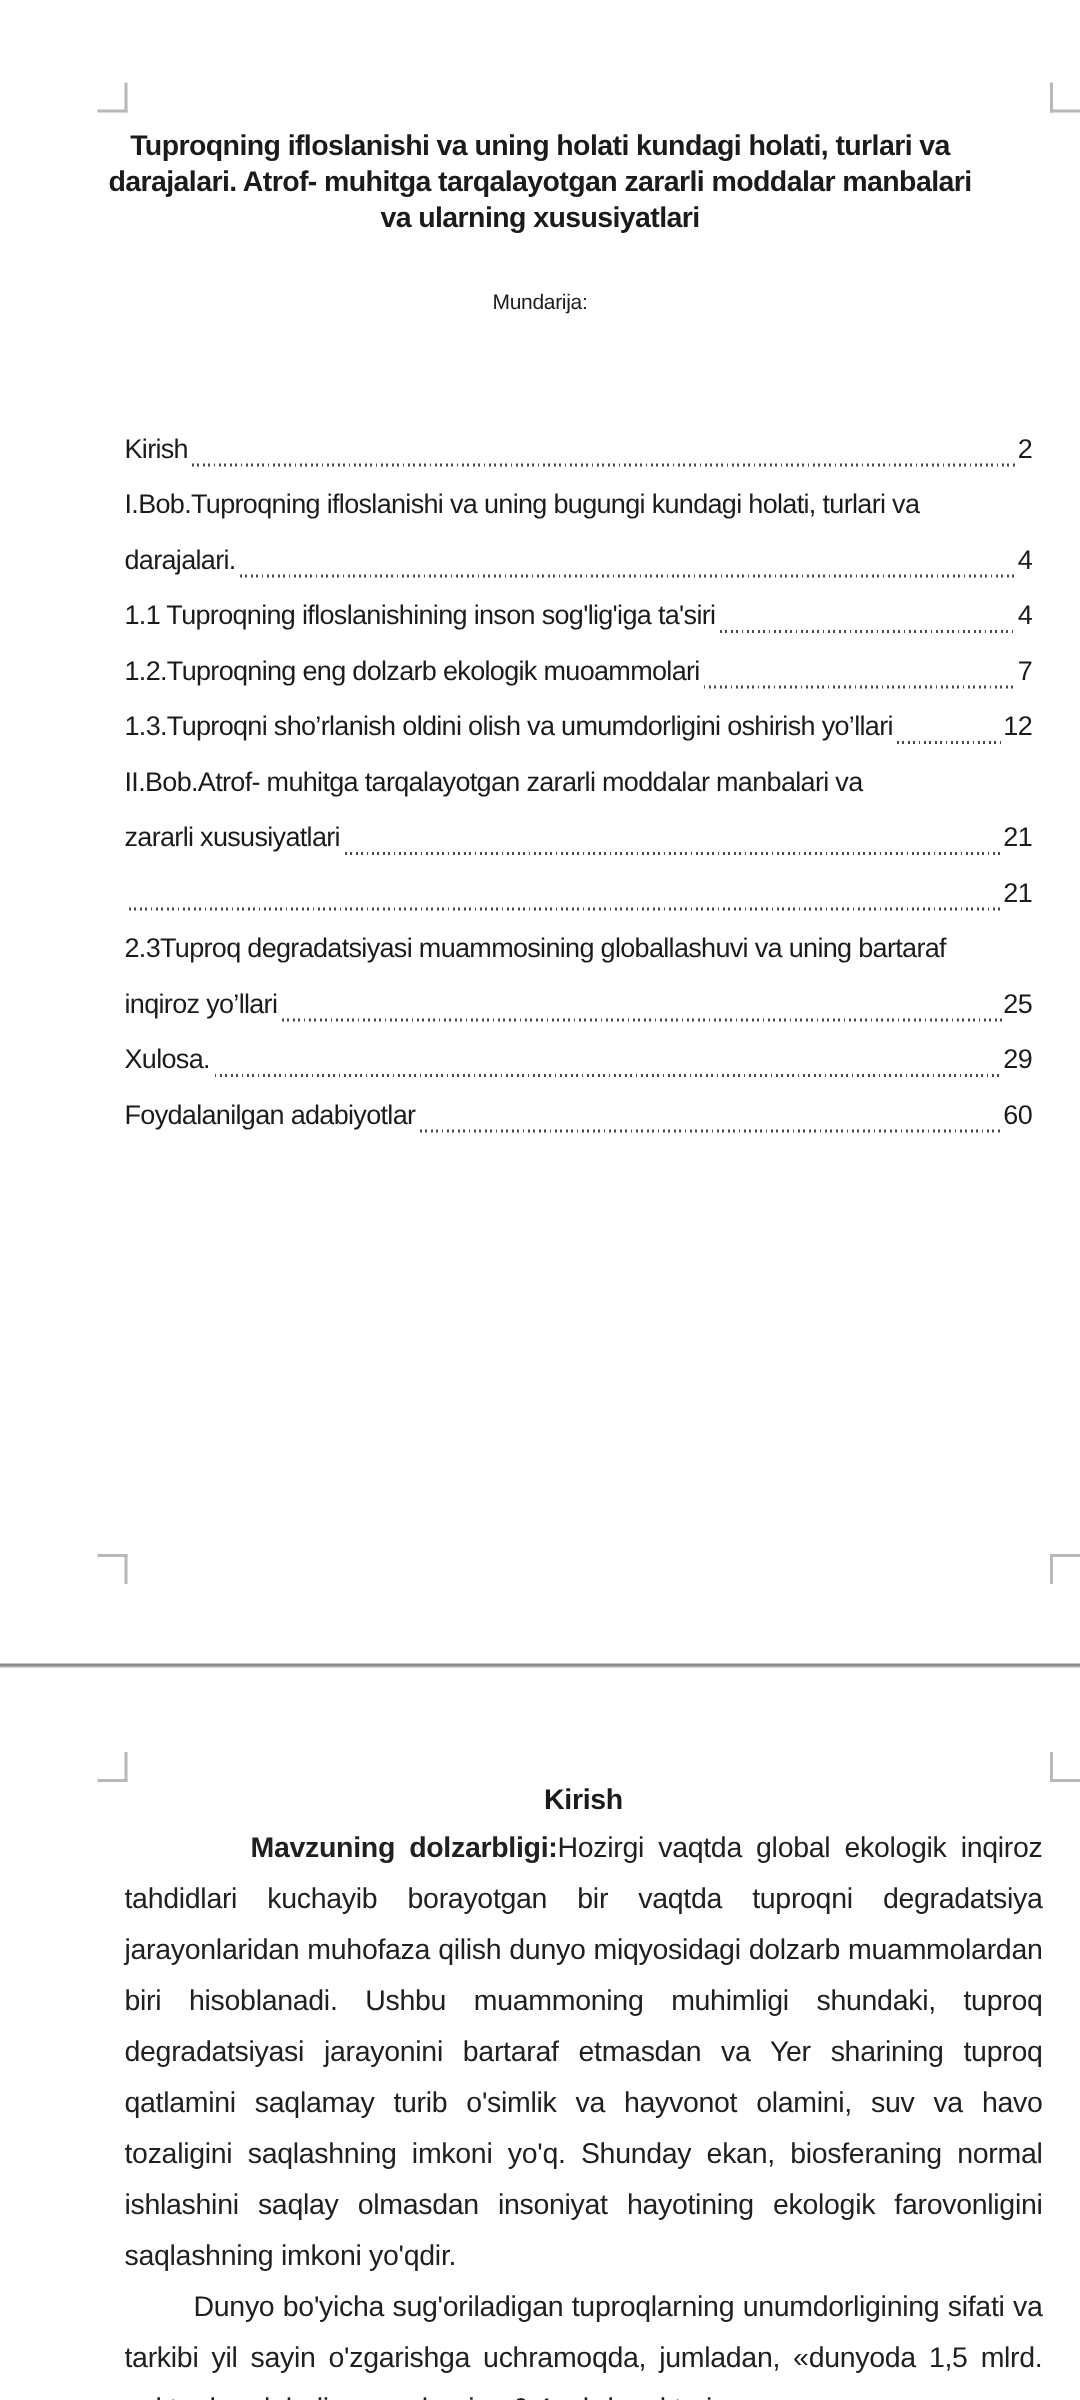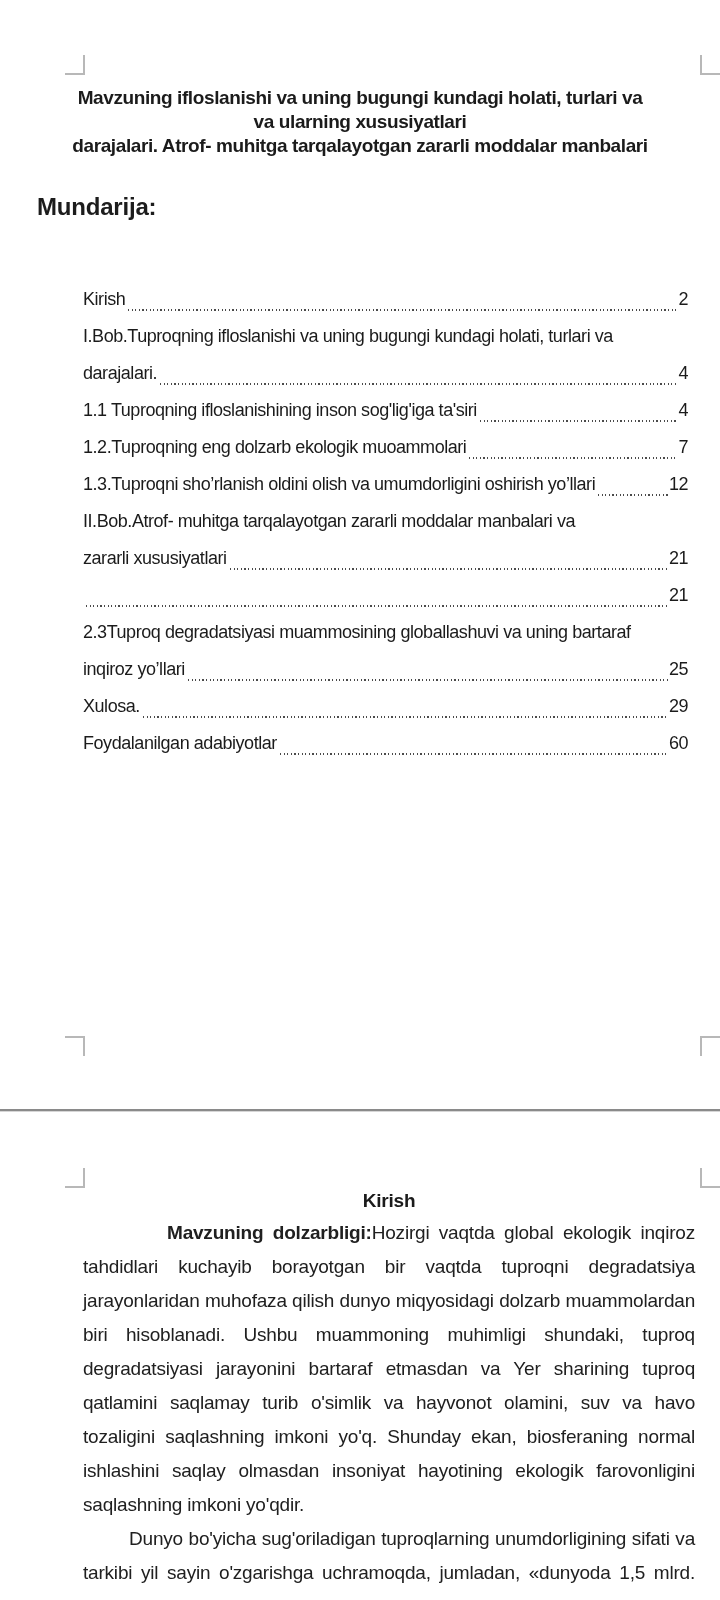--- a/index.html
+++ b/index.html
@@ -20,21 +20,21 @@
 
   
   .doc-title{
     position:absolute;top:86px;left:37px;width:646px;
     text-align:center;font-weight:bold;font-size:19px;line-height:24px;
     letter-spacing:-0.4px;color:#1b1b1b;
   }
   .doc-title .tline{white-space:nowrap;}
   .toc-heading{
     position:absolute;top:193px;left:37px;width:646px;
-    font-weight:bold;font-size:24px;letter-spacing:-0.2px;
+    text-align:center;font-weight:normal;font-size:14px;letter-spacing:-0.2px;
   }
 
   
   .toc{
     position:absolute;top:281px;left:83px;width:605px;
     font-size:18px;letter-spacing:-0.45px;line-height:37px;color:#1b1b1b;
   }
   .toc-row{display:flex;align-items:flex-end;}
   .toc-text{white-space:nowrap;flex:0 0 auto;}
   .toc-line1{white-space:nowrap;}
@@ -71,23 +71,23 @@
 <body>
 
 <div class="screen">
 
   <div class="mark tl" style="left:65px;top:55px;"></div>
   <div class="mark tr" style="left:700px;top:55px;"></div>
   <div class="mark bl" style="left:65px;top:1036px;"></div>
   <div class="mark br" style="left:700px;top:1036px;"></div>
 
   <div class="doc-title">
-    <div class="tline">Mavzuning ifloslanishi va uning bugungi kundagi holati, turlari va</div>
+    <div class="tline">Tuproqning ifloslanishi va uning holati kundagi holati, turlari va</div>
+    <div class="tline">darajalari. Atrof- muhitga tarqalayotgan zararli moddalar manbalari</div>
     <div class="tline">va ularning xususiyatlari</div>
-    <div class="tline">darajalari. Atrof- muhitga tarqalayotgan zararli moddalar manbalari</div>
   </div>
 
   <div class="toc-heading">Mundarija:</div>
 
   <div class="toc">
 
     <div class="toc-entry">
       <div class="toc-row">
         <span class="toc-text">Kirish</span>
         <span class="leader"></span>

